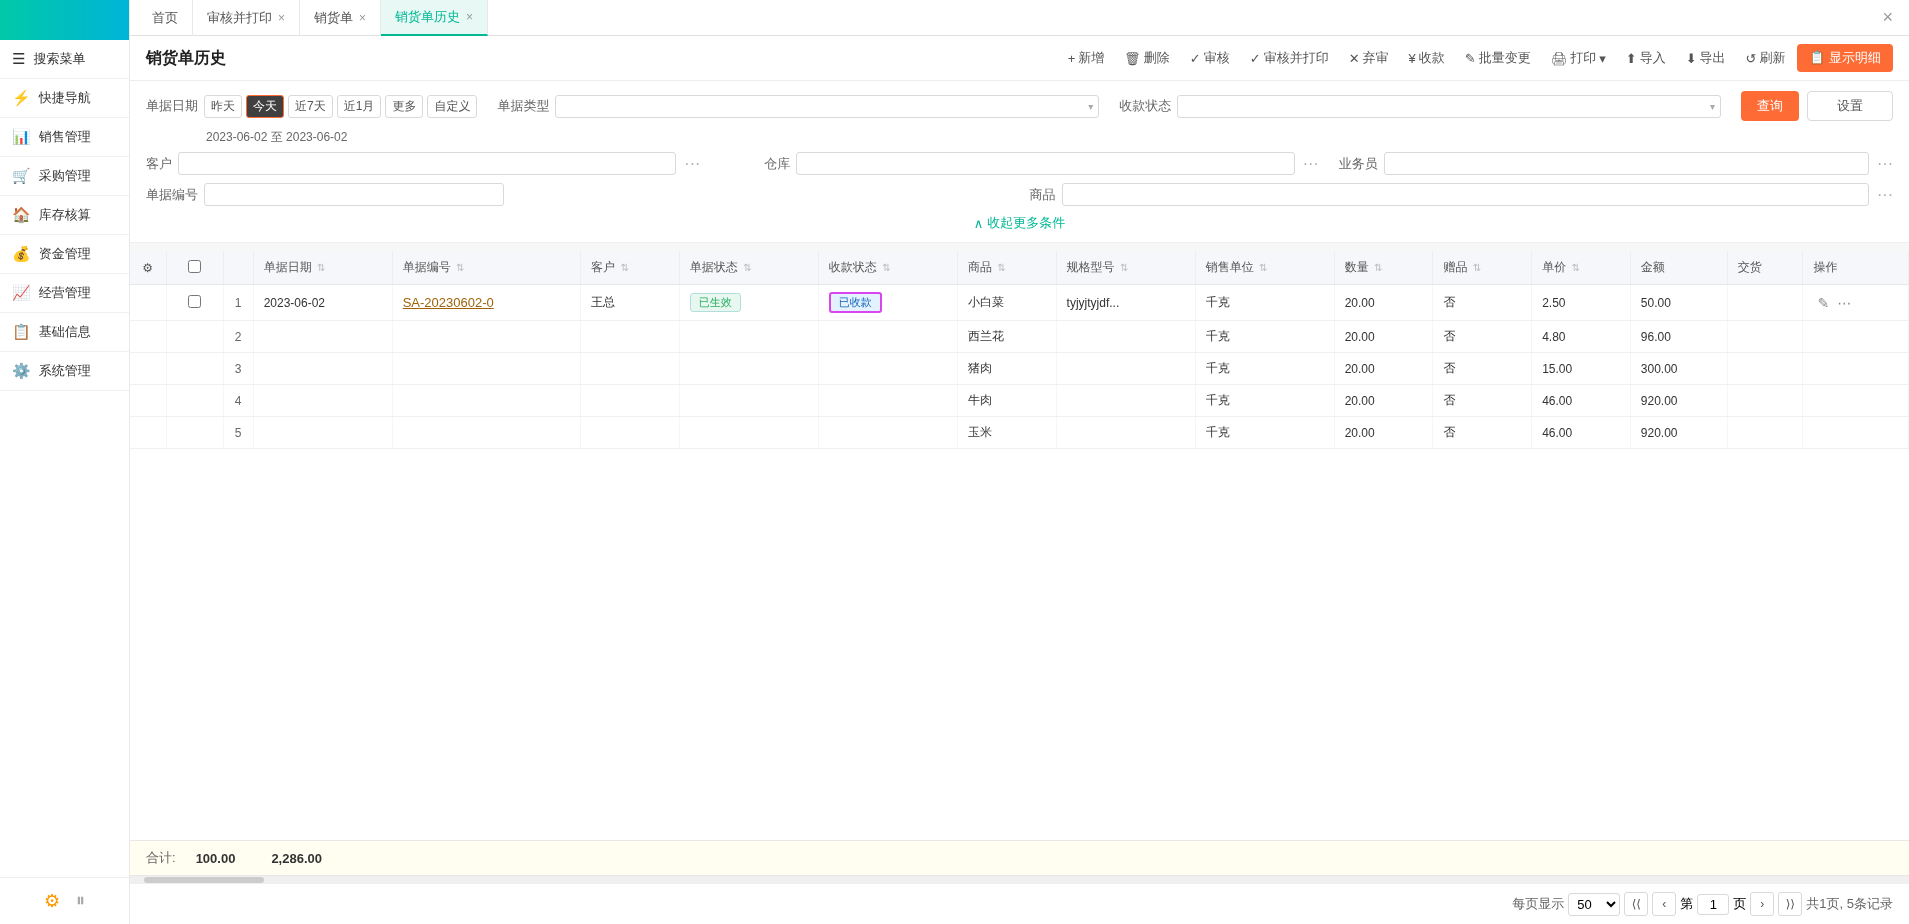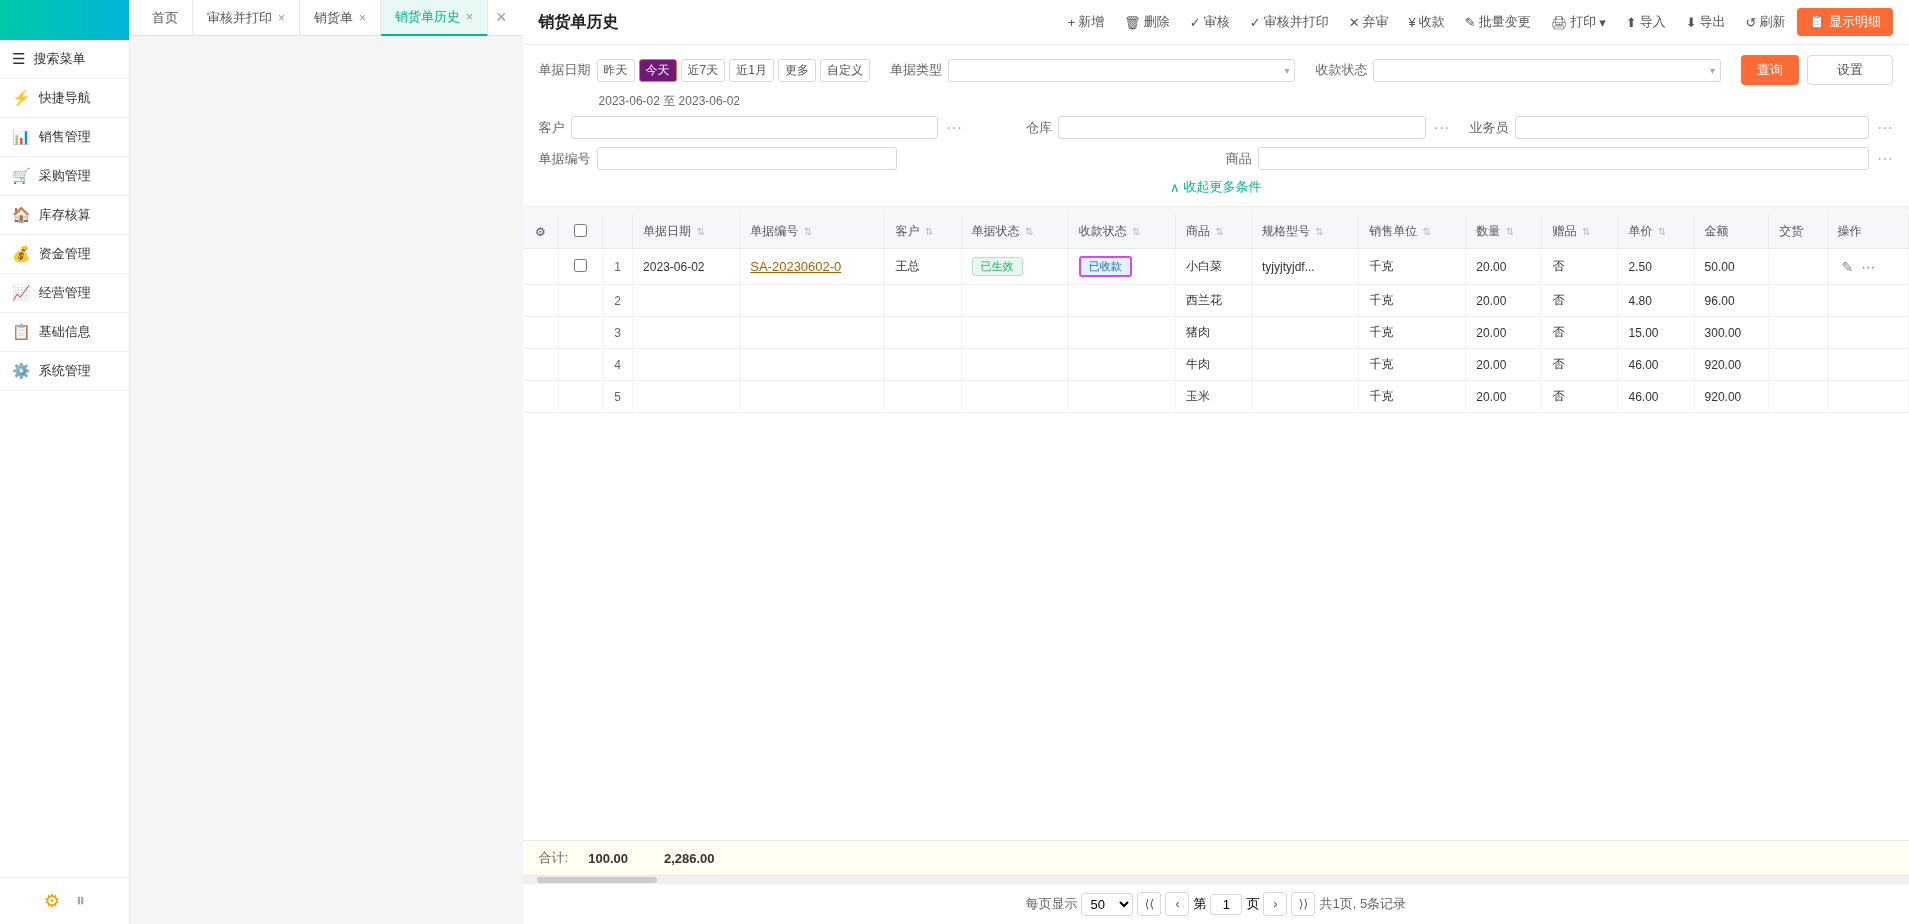--- a/index.html
+++ b/index.html
@@ -26,21 +26,21 @@
     .sidebar-bottom {
       margin-top: auto;
       border-top: 1px solid #eee;
       padding: 8px 0;
     }
 
     
     .main {
       flex: 1;
       display: flex;
-      flex-direction: row;
+      flex-direction: column;
       overflow: hidden;
     }
 
     
     .tabs-bar {
       background: #fff;
       border-bottom: 1px solid #e0e0e0;
       display: flex;
       align-items: center;
       height: 36px;
@@ -163,21 +163,21 @@
     .date-shortcut { display: flex; gap: 4px; align-items: center; }
     .date-btn {
       padding: 2px 6px;
       border: 1px solid #d9d9d9;
       border-radius: 3px;
       background: #fff;
       cursor: pointer;
       color: #555;
       font-size: 12px;
     }
-    .date-btn.active { background: #701a75; color: #fff; border-color: #ff6b35; text-align: center; }
+    .date-btn.active { background: #404040; color: #fff; border-color: #ff6b35; text-align: center; }
     .date-range { font-size: 12px; color: #666; margin-top: 3px; }
     .filter-dots { color: #aaa; cursor: pointer; font-size: 16px; margin-left: 2px; }
     .collapse-btn {
       display: flex;
       align-items: center;
       gap: 4px;
       color: #00b894;
       cursor: pointer;
       font-size: 12px;
       margin: 4px auto 0;
@@ -274,21 +274,21 @@
     .footer-item { display: flex; gap: 8px; align-items: center; }
     .footer-value { font-weight: bold; color: #333; }
 
     
     .pagination {
       background: #fff;
       border-top: 1px solid #eee;
       padding: 8px 16px;
       display: flex;
       align-items: center;
-      justify-content: center;
+      justify-content: flex-end;
       gap: 4px;
     }
     .page-size-label { color: #666; }
     .page-size-select {
       border: 1px solid #d9d9d9;
       border-radius: 3px;
       padding: 2px 4px;
       background: #fff;
     }
     .page-nav-btn {

